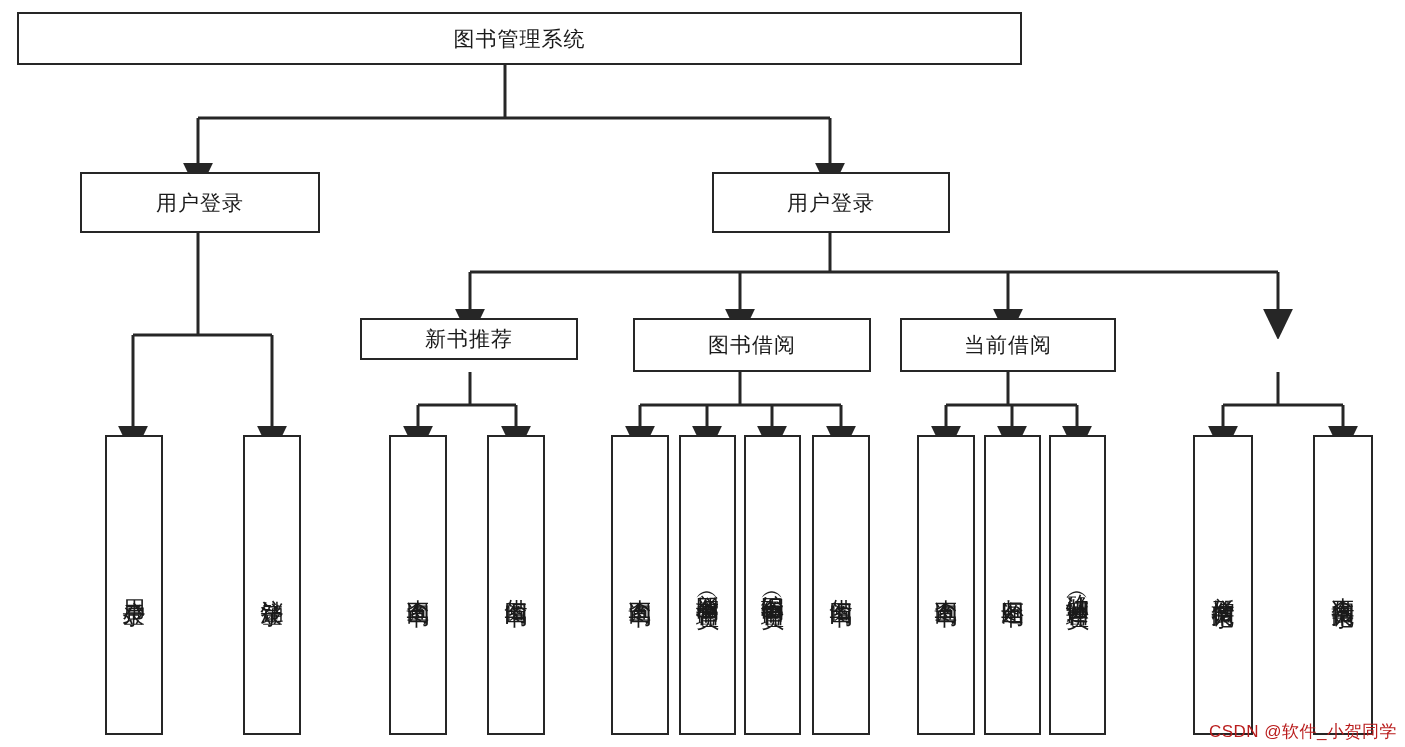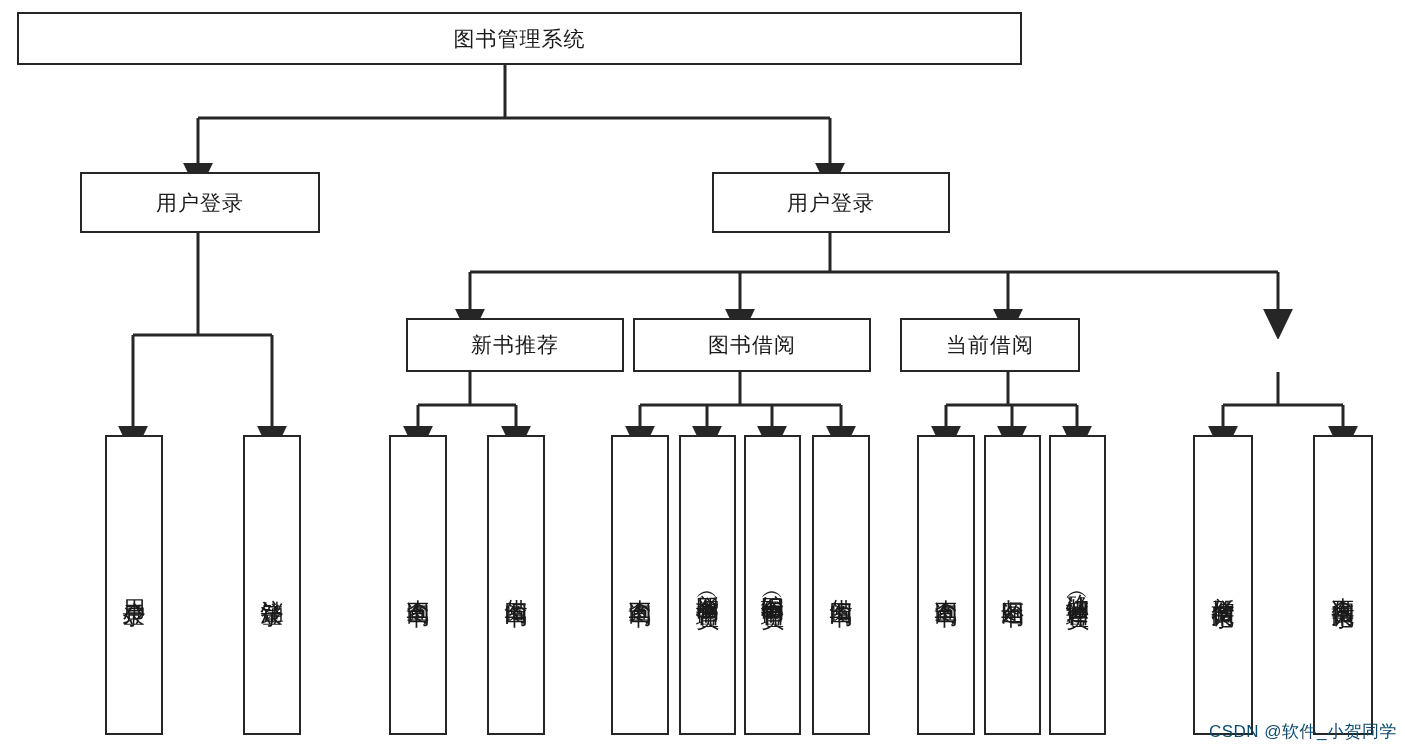--- a/index.html
+++ b/index.html
@@ -50,21 +50,21 @@
     top: 0;
     width: 1405px;
     height: 747px;
     pointer-events: none;
   }
   .watermark {
     position: absolute;
     right: 8px;
     bottom: 4px;
     font-size: 17px;
-    color: #0c4a6e;
+    color: #b91c1c;
     letter-spacing: 0.5px;
     white-space: nowrap;
   }
 </style>
 </head>
 <body>
 
 <div id="canvas">
 
   <svg id="edges" viewBox="0 0 1405 747" xmlns="http://www.w3.org/2000/svg">
@@ -121,27 +121,27 @@
     <span>图书管理系统</span>
   </div>
 
   <div class="node h" style="left:80px; top:172px; width:240px; height:61px;">
     <span>用户登录</span>
   </div>
   <div class="node h" style="left:712px; top:172px; width:238px; height:61px;">
     <span>用户登录</span>
   </div>
 
-  <div class="node h" style="left:360px; top:318px; width:218px; height:54px;margin-left:46px;">
+  <div class="node h" style="left:360px; top:318px; width:218px; height:42px;">
     <span>新书推荐</span>
   </div>
   <div class="node h" style="left:633px; top:318px; width:238px; height:54px;">
     <span>图书借阅</span>
   </div>
-  <div class="node h" style="left:900px; top:318px; width:180px; height:54px;">
+  <div class="node h" style="left:900px; top:318px; width:216px; height:54px;">
     <span>当前借阅</span>
   </div>
 
   <div class="node v" style="left:105px; top:435px; width:58px; height:300px;">
     <span class="vtxt">用户登录</span>
   </div>
   <div class="node v" style="left:243px; top:435px; width:58px; height:300px;">
     <span class="vtxt">注销登录</span>
   </div>
 

